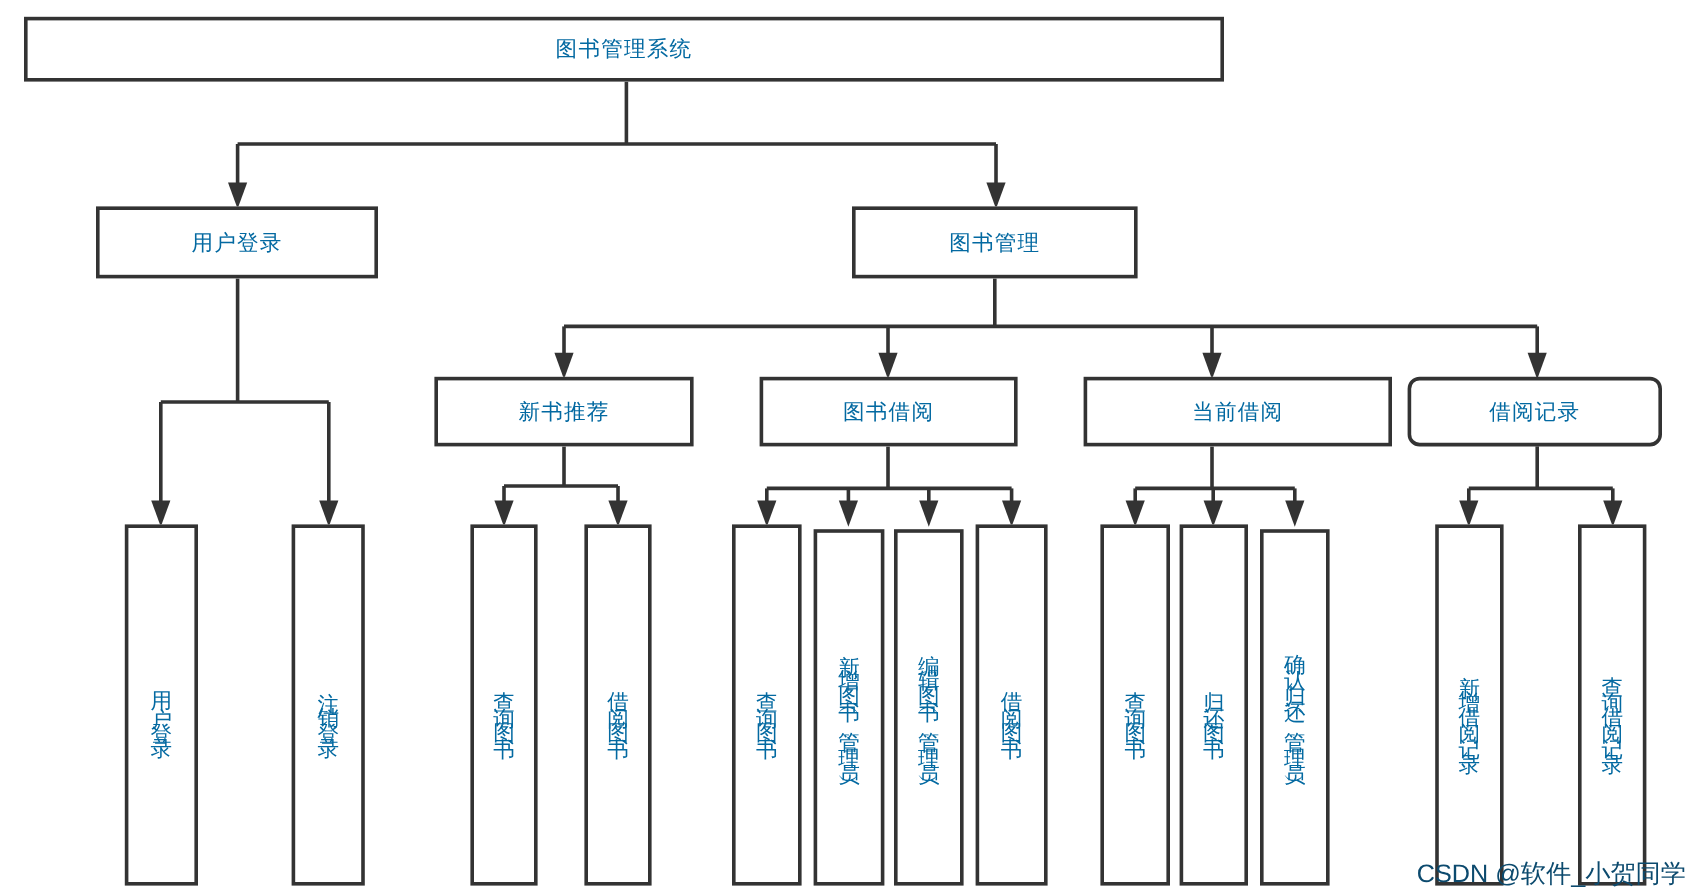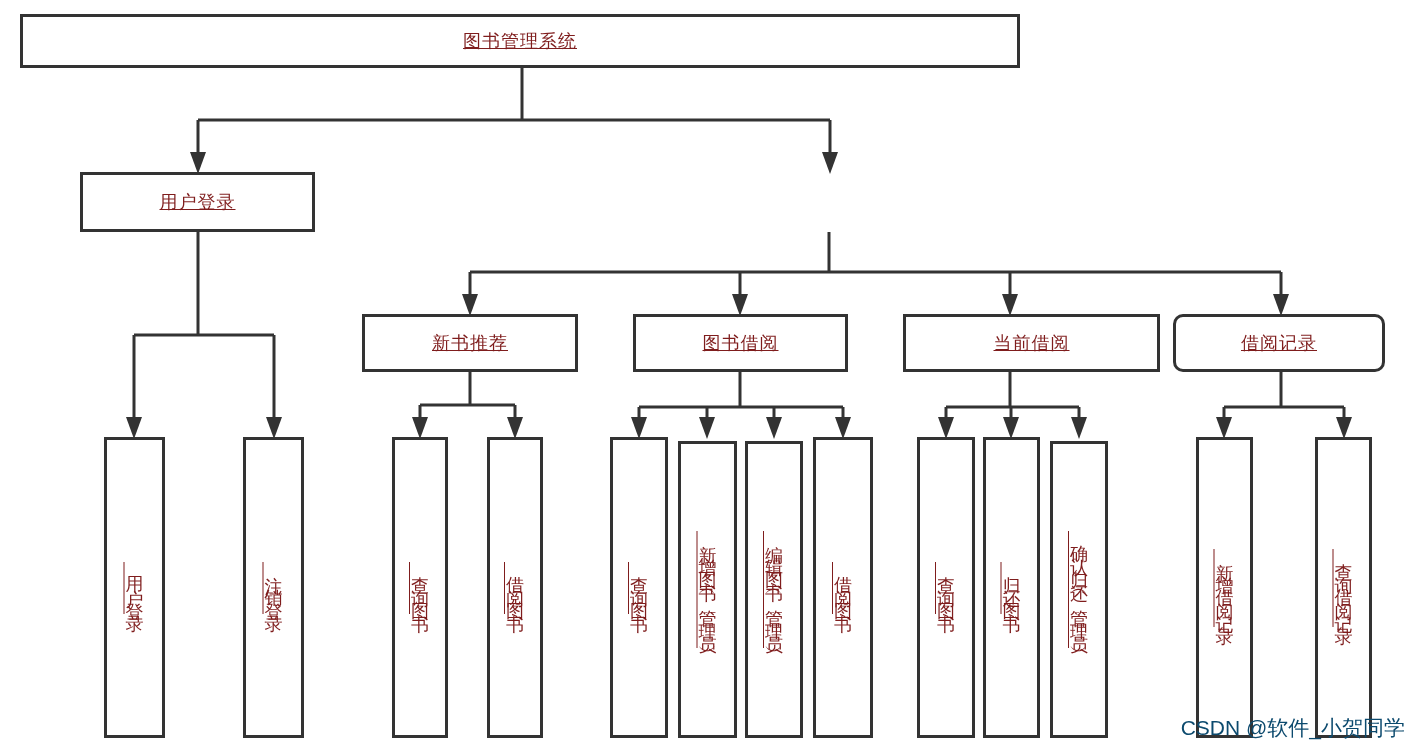--- a/index.html
+++ b/index.html
@@ -17,23 +17,22 @@
     z-index: 0;
   }
   .box {
     position: absolute;
     box-sizing: border-box;
     background: #ffffff;
     border: 3px solid #333333;
     display: flex;
     align-items: center;
     justify-content: center;
-    color: #7f1d1d;
+    color: #0369a1;
     z-index: 1;
-    text-decoration: underline;
   }
   .hbox { font-size: 18px; letter-spacing: 1px; }
   .vbox { font-size: 18px; }
   .vlabel {
     writing-mode: vertical-rl;
     text-orientation: mixed;
     letter-spacing: 13px;
     line-height: 1;
     white-space: nowrap;
   }
@@ -123,20 +122,23 @@
     </g>
   </svg>
 
   <div class="box hbox" style="left:20px; top:14px; width:1000px; height:54px;">
     <span>图书管理系统</span>
   </div>
 
   <div class="box hbox" style="left:80px; top:172px; width:235px; height:60px;">
     <span>用户登录</span>
   </div>
+  <div class="box hbox" style="left:710px; top:172px; width:238px; height:60px;">
+    <span>图书管理</span>
+  </div>
 
   <div class="box hbox" style="left:362px; top:314px; width:216px; height:58px;text-align:right;">
     <span>新书推荐</span>
   </div>
   <div class="box hbox" style="left:633px; top:314px; width:215px; height:58px;">
     <span>图书借阅</span>
   </div>
   <div class="box hbox" style="left:903px; top:314px; width:257px; height:58px;">
     <span>当前借阅</span>
   </div>

